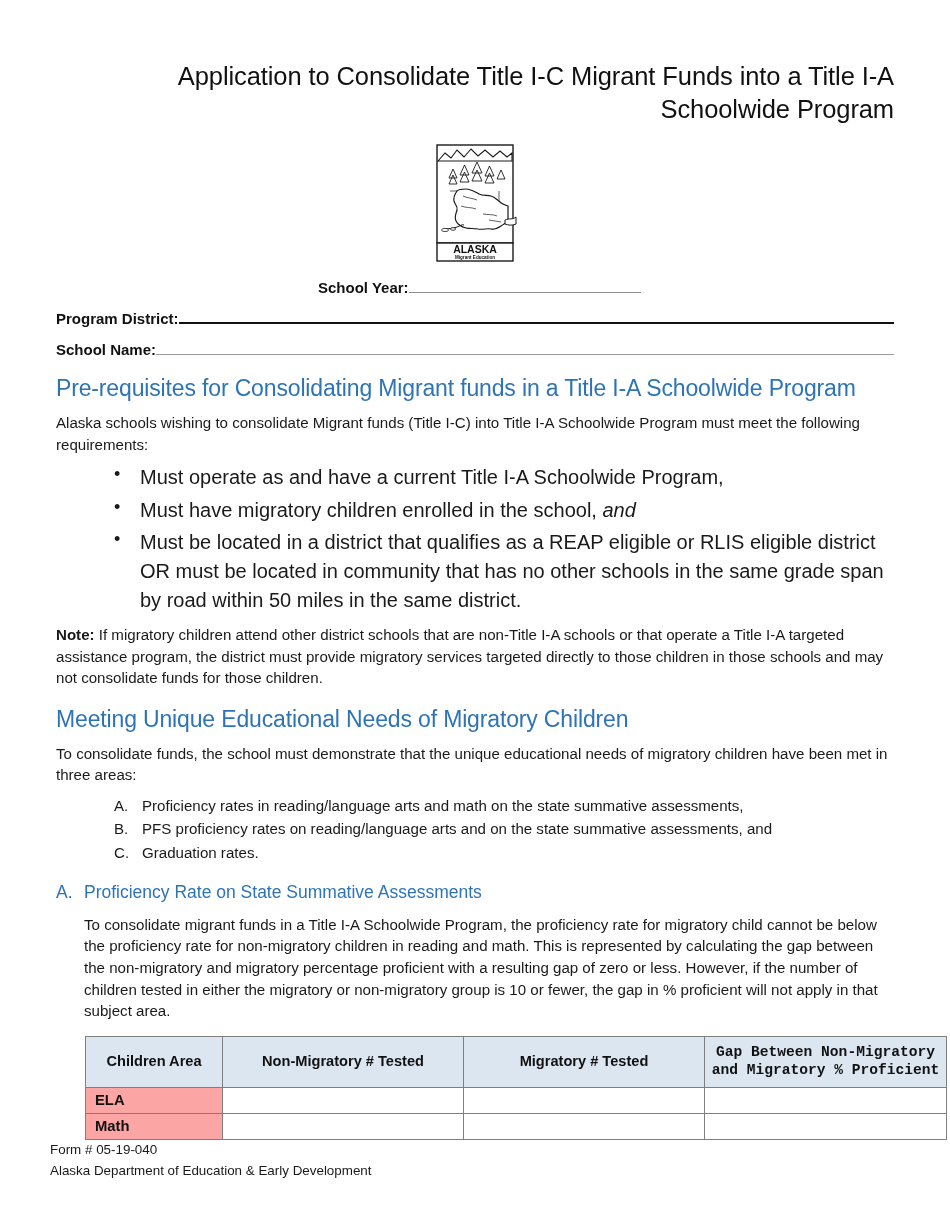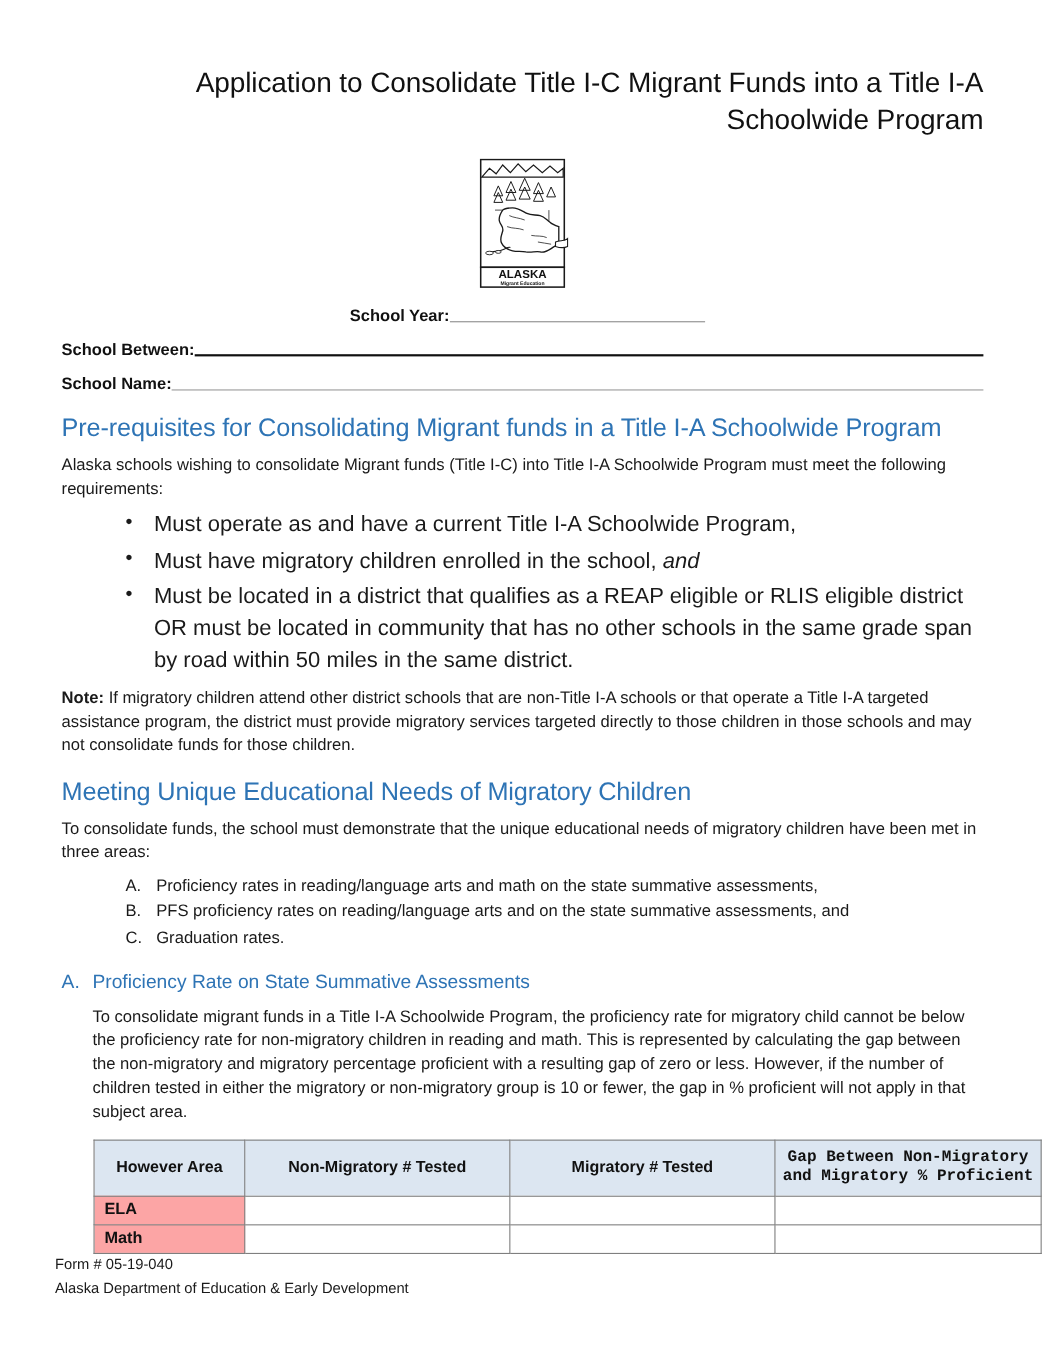--- a/index.html
+++ b/index.html
@@ -253,21 +253,21 @@
       </svg>
     </div>
   </div>
 
   <div class="form-area">
     <div class="field-row centered">
       <span class="field-label">School Year:</span>
       <span class="rule thin-gray fixed-w"></span>
     </div>
     <div class="field-row">
-      <span class="field-label">School Between:</span>
+      <span class="field-label">Program District:</span>
       <span class="rule thick-dark"></span>
     </div>
     <div class="field-row">
       <span class="field-label">School Name:</span>
       <span class="rule thin-mid"></span>
     </div>
   </div>
 
   <h2 class="h1-blue">Pre-requisites for Consolidating Migrant funds in a Title I-A Schoolwide Program</h2>
 
@@ -292,21 +292,21 @@
   </ol>
 
   <h3 class="h2-blue"><span class="h2-letter">A.</span><span>Proficiency Rate on State Summative Assessments</span></h3>
 
   <p class="body indented">To consolidate migrant funds in a Title I-A Schoolwide Program, the proficiency rate for migratory child cannot be below the proficiency rate for non-migratory children in reading and math. This is represented by calculating the gap between the non-migratory and migratory percentage proficient with a resulting gap of zero or less. However, if the number of children tested in either the migratory or non-migratory group is 10 or fewer, the gap in % proficient will not apply in that subject area.</p>
 
   <div class="table-wrap">
     <table class="gap-table">
       <thead>
         <tr>
-          <th class="col-area">However Area</th>
+          <th class="col-area">Children Area</th>
           <th class="col-nonmig">Non-Migratory # Tested</th>
           <th class="col-mig">Migratory # Tested</th>
           <th class="col-gap"><span>Gap Between Non-Migratory</span><br><span>and Migratory % Proficient</span></th>
         </tr>
       </thead>
       <tbody>
         <tr>
           <td class="rowlabel">ELA</td>
           <td class="blank"></td>
           <td class="blank"></td>

